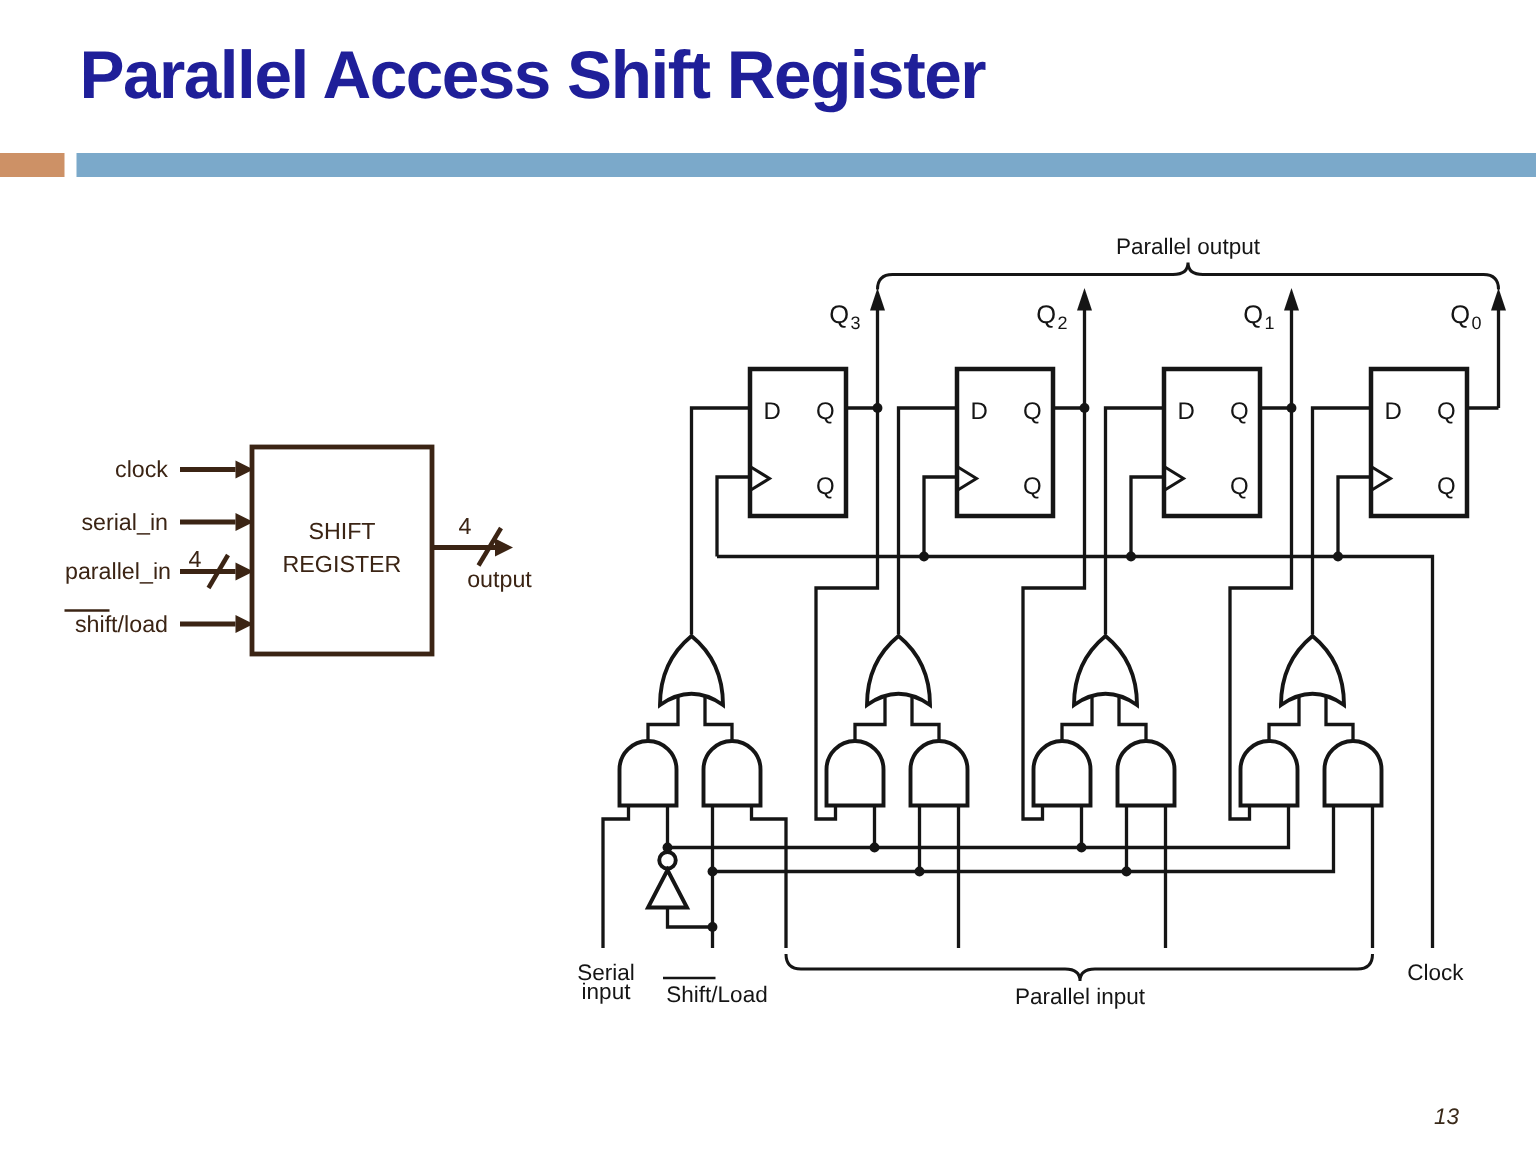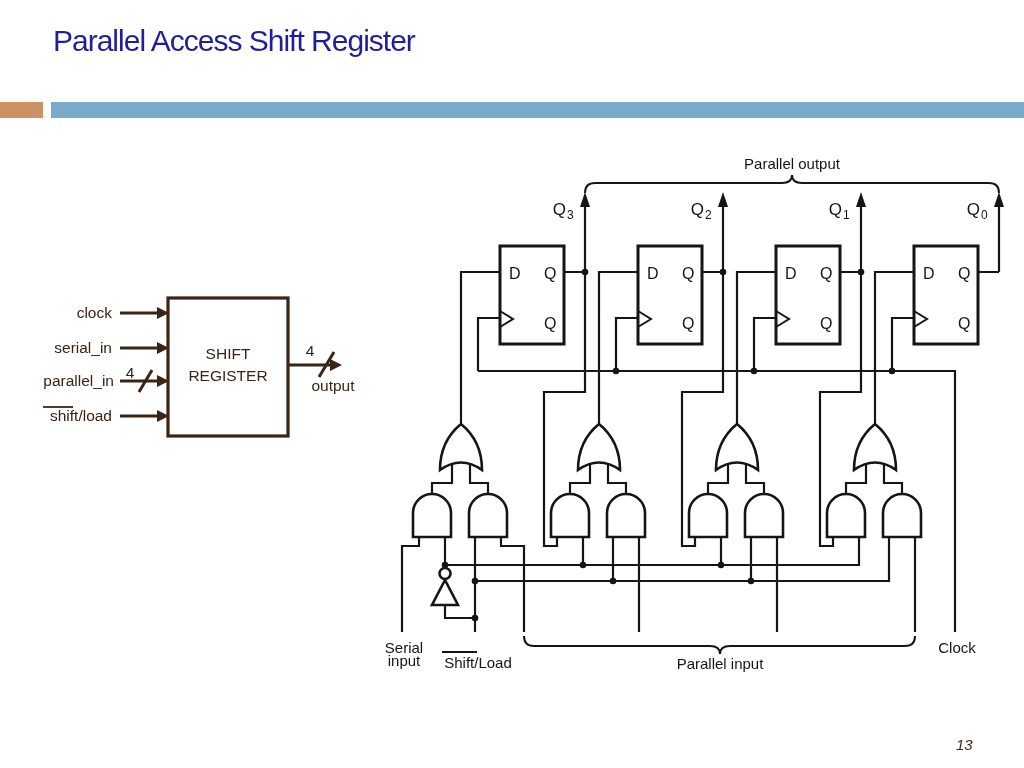--- a/index.html
+++ b/index.html
@@ -2,21 +2,21 @@
 <html><head>
 <meta charset="utf-8">
 <style>
   html,body{margin:0;padding:0;}
   body{
     width:1024px;height:768px;position:relative;background:#ffffff;
     font-family:"Liberation Sans",sans-serif;overflow:hidden;
   }
   .slide-title{
     position:absolute;left:53px;top:24px;width:920px;
-    font-size:30px;font-weight:normal;letter-spacing:-1px;
+    font-size:45px;font-weight:bold;letter-spacing:-1px;
     color:#1f1f99;white-space:nowrap;
   }
   .bar{position:absolute;top:102px;height:16px;}
   .bar-tan{left:0;width:43px;background:#cd9166;}
   .bar-blue{left:51px;width:973px;background:#7ba9ca;}
   .page-number{
     position:absolute;left:956px;top:736px;width:40px;
     font-size:15px;font-weight:normal;font-style:italic;color:#3a2a1a;
   }
   svg{position:absolute;left:0;top:0;}

